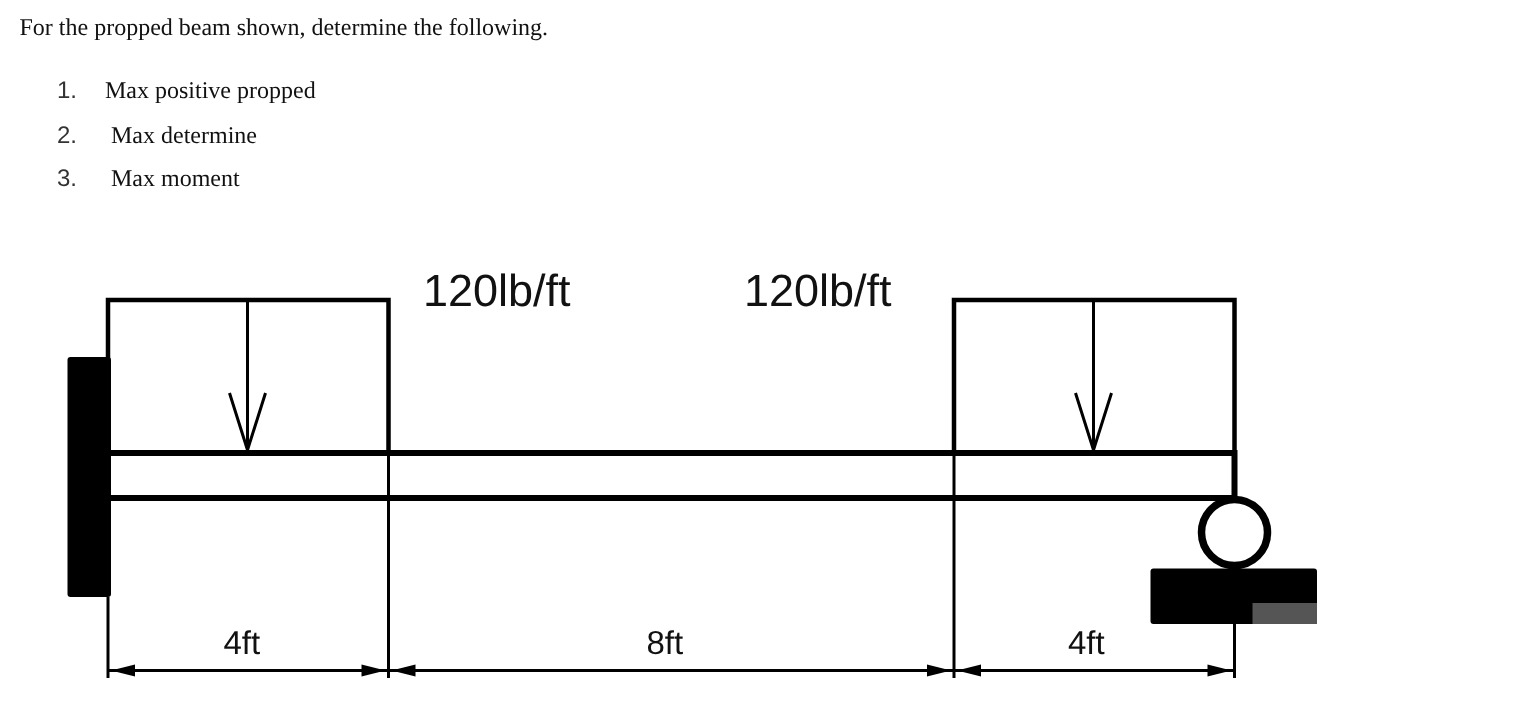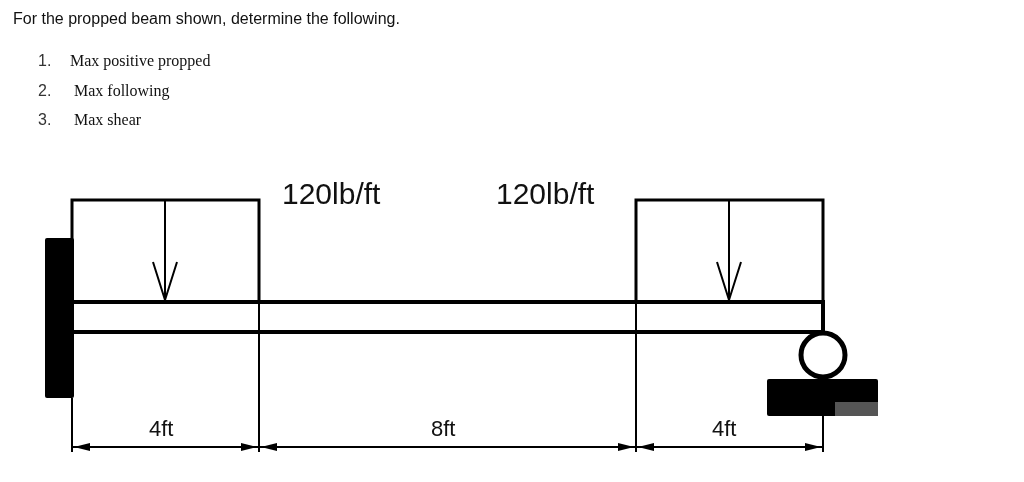--- a/index.html
+++ b/index.html
@@ -1,44 +1,44 @@
 <!DOCTYPE html>
 <html><head>
 <meta charset="utf-8">
 <style>
   html, body { margin: 0; padding: 0; background: #ffffff; }
   body { width: 1024px; height: 482px; position: relative; overflow: hidden; }
   .question {
     position: absolute; left: 13px; top: 10px;
-    font-family: Liberation Sans, sans-serif; font-size: 16px; color: #111;
+    font-family: Liberation Serif, serif; font-size: 16px; color: #111;
   }
   .list { position: absolute; left: 38px; top: 52px; font-size: 16px; color: #111; }
   .list-item { position: absolute; white-space: nowrap; }
   .num { font-family: "Liberation Sans", sans-serif; font-size: 16px; color: #333; position: absolute; left: 0; }
   .txt { font-family: "Liberation Serif", serif; position: absolute; }
   svg { position: absolute; left: 0; top: 0; }
   .lbl { font-family: "Liberation Sans", sans-serif; fill: #111; }
 </style>
 </head>
 <body>
 
 <div class="question">For the propped beam shown, determine the following.</div>
 
 <div class="list">
   <div class="list-item" style="top:0px;">
     <span class="num">1.</span>
     <span class="txt" style="left:32px;">Max positive propped</span>
   </div>
   <div class="list-item" style="top:30px;">
     <span class="num">2.</span>
-    <span class="txt" style="left:36px;">Max following</span>
+    <span class="txt" style="left:36px;">Max determine</span>
   </div>
   <div class="list-item" style="top:59px;">
     <span class="num">3.</span>
-    <span class="txt" style="left:36px;">Max shear</span>
+    <span class="txt" style="left:36px;">Max moment</span>
   </div>
 </div>
 
 <svg width="1024" height="482" viewBox="0 0 1024 482">
 
   <rect x="45" y="238" width="29" height="160" rx="2" fill="#000"></rect>
 
   <g>
     <line x1="72" y1="302" x2="824" y2="302" stroke="#000" stroke-width="4"></line>
     <line x1="72" y1="332" x2="824" y2="332" stroke="#000" stroke-width="4"></line>

